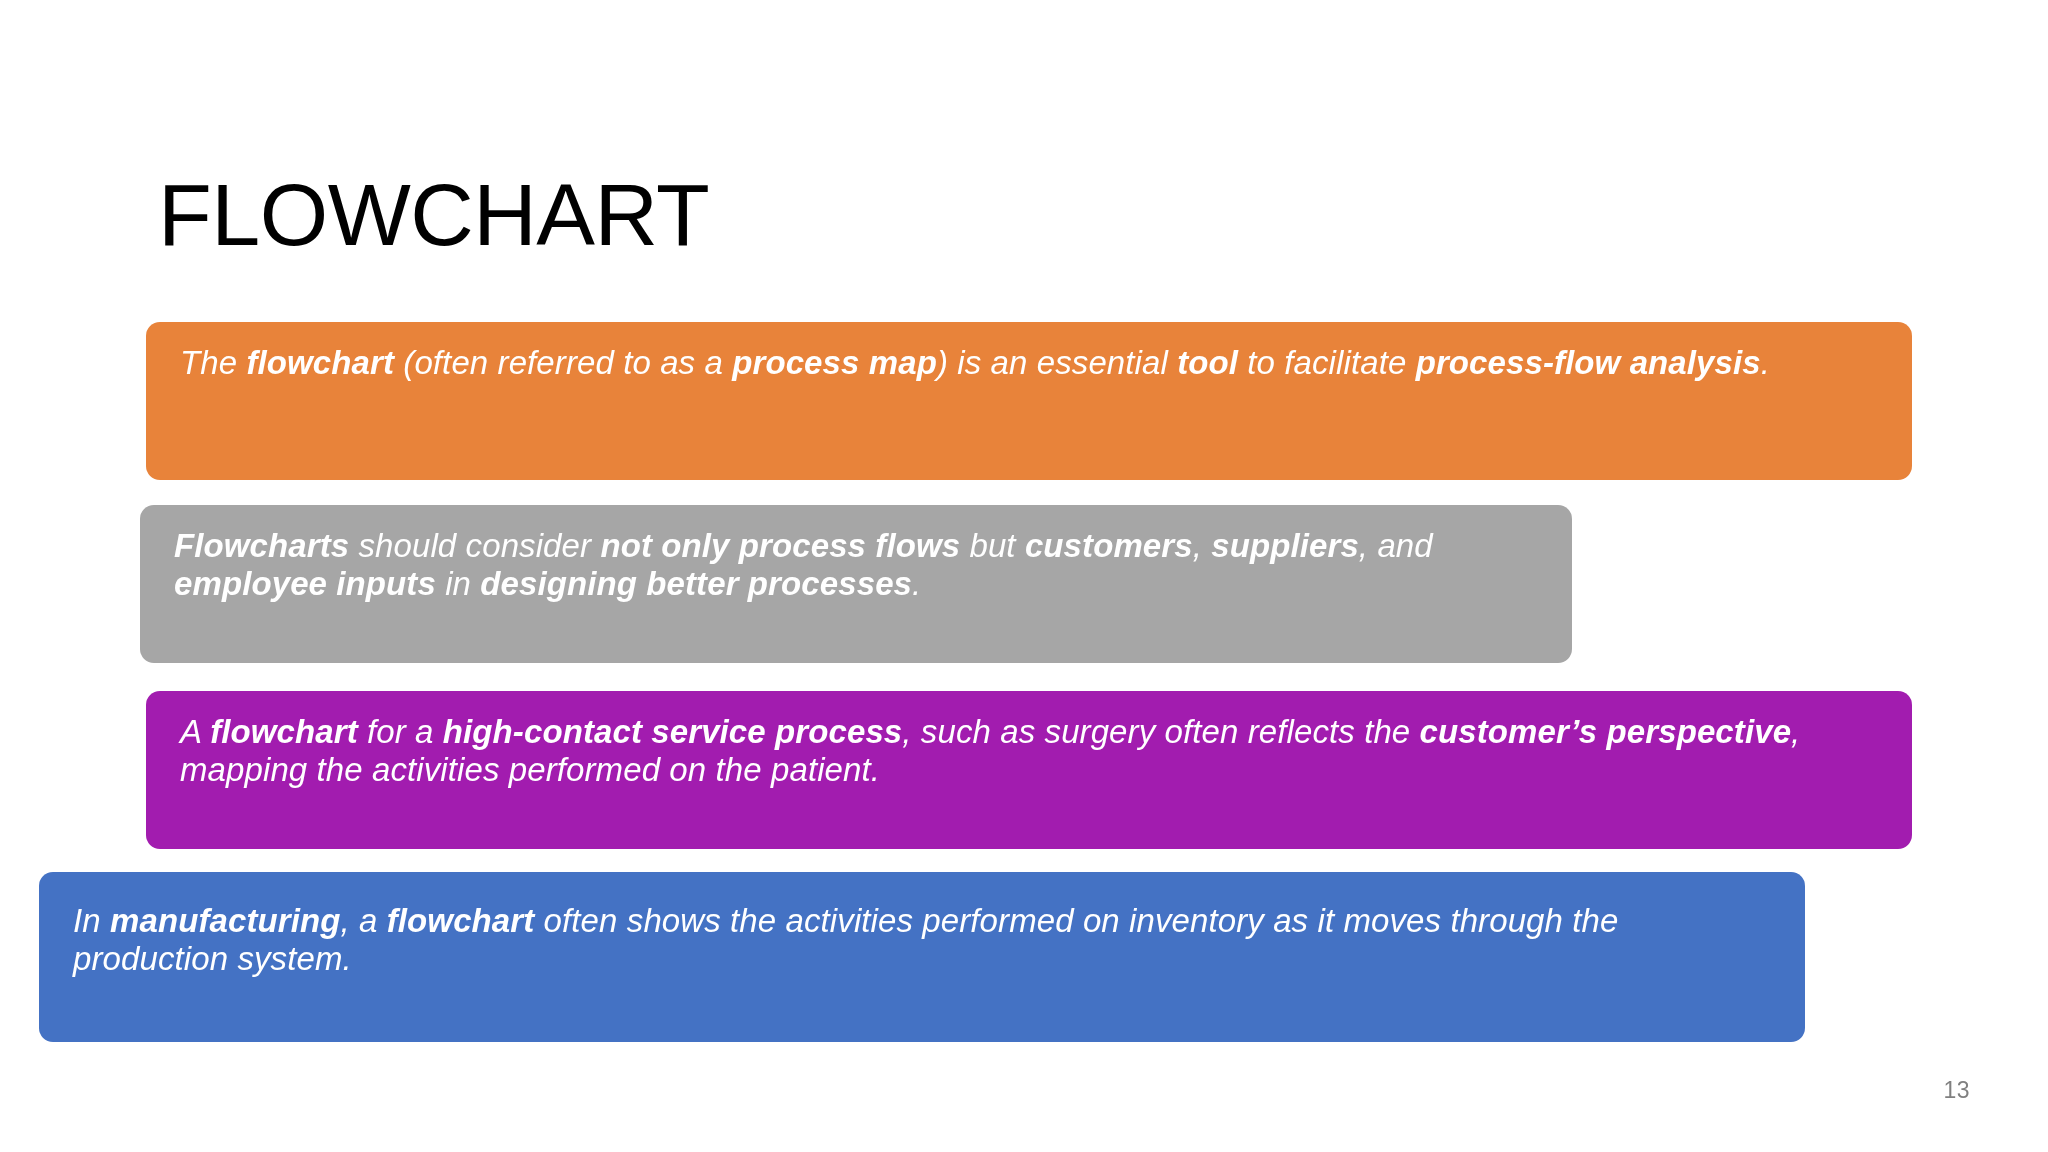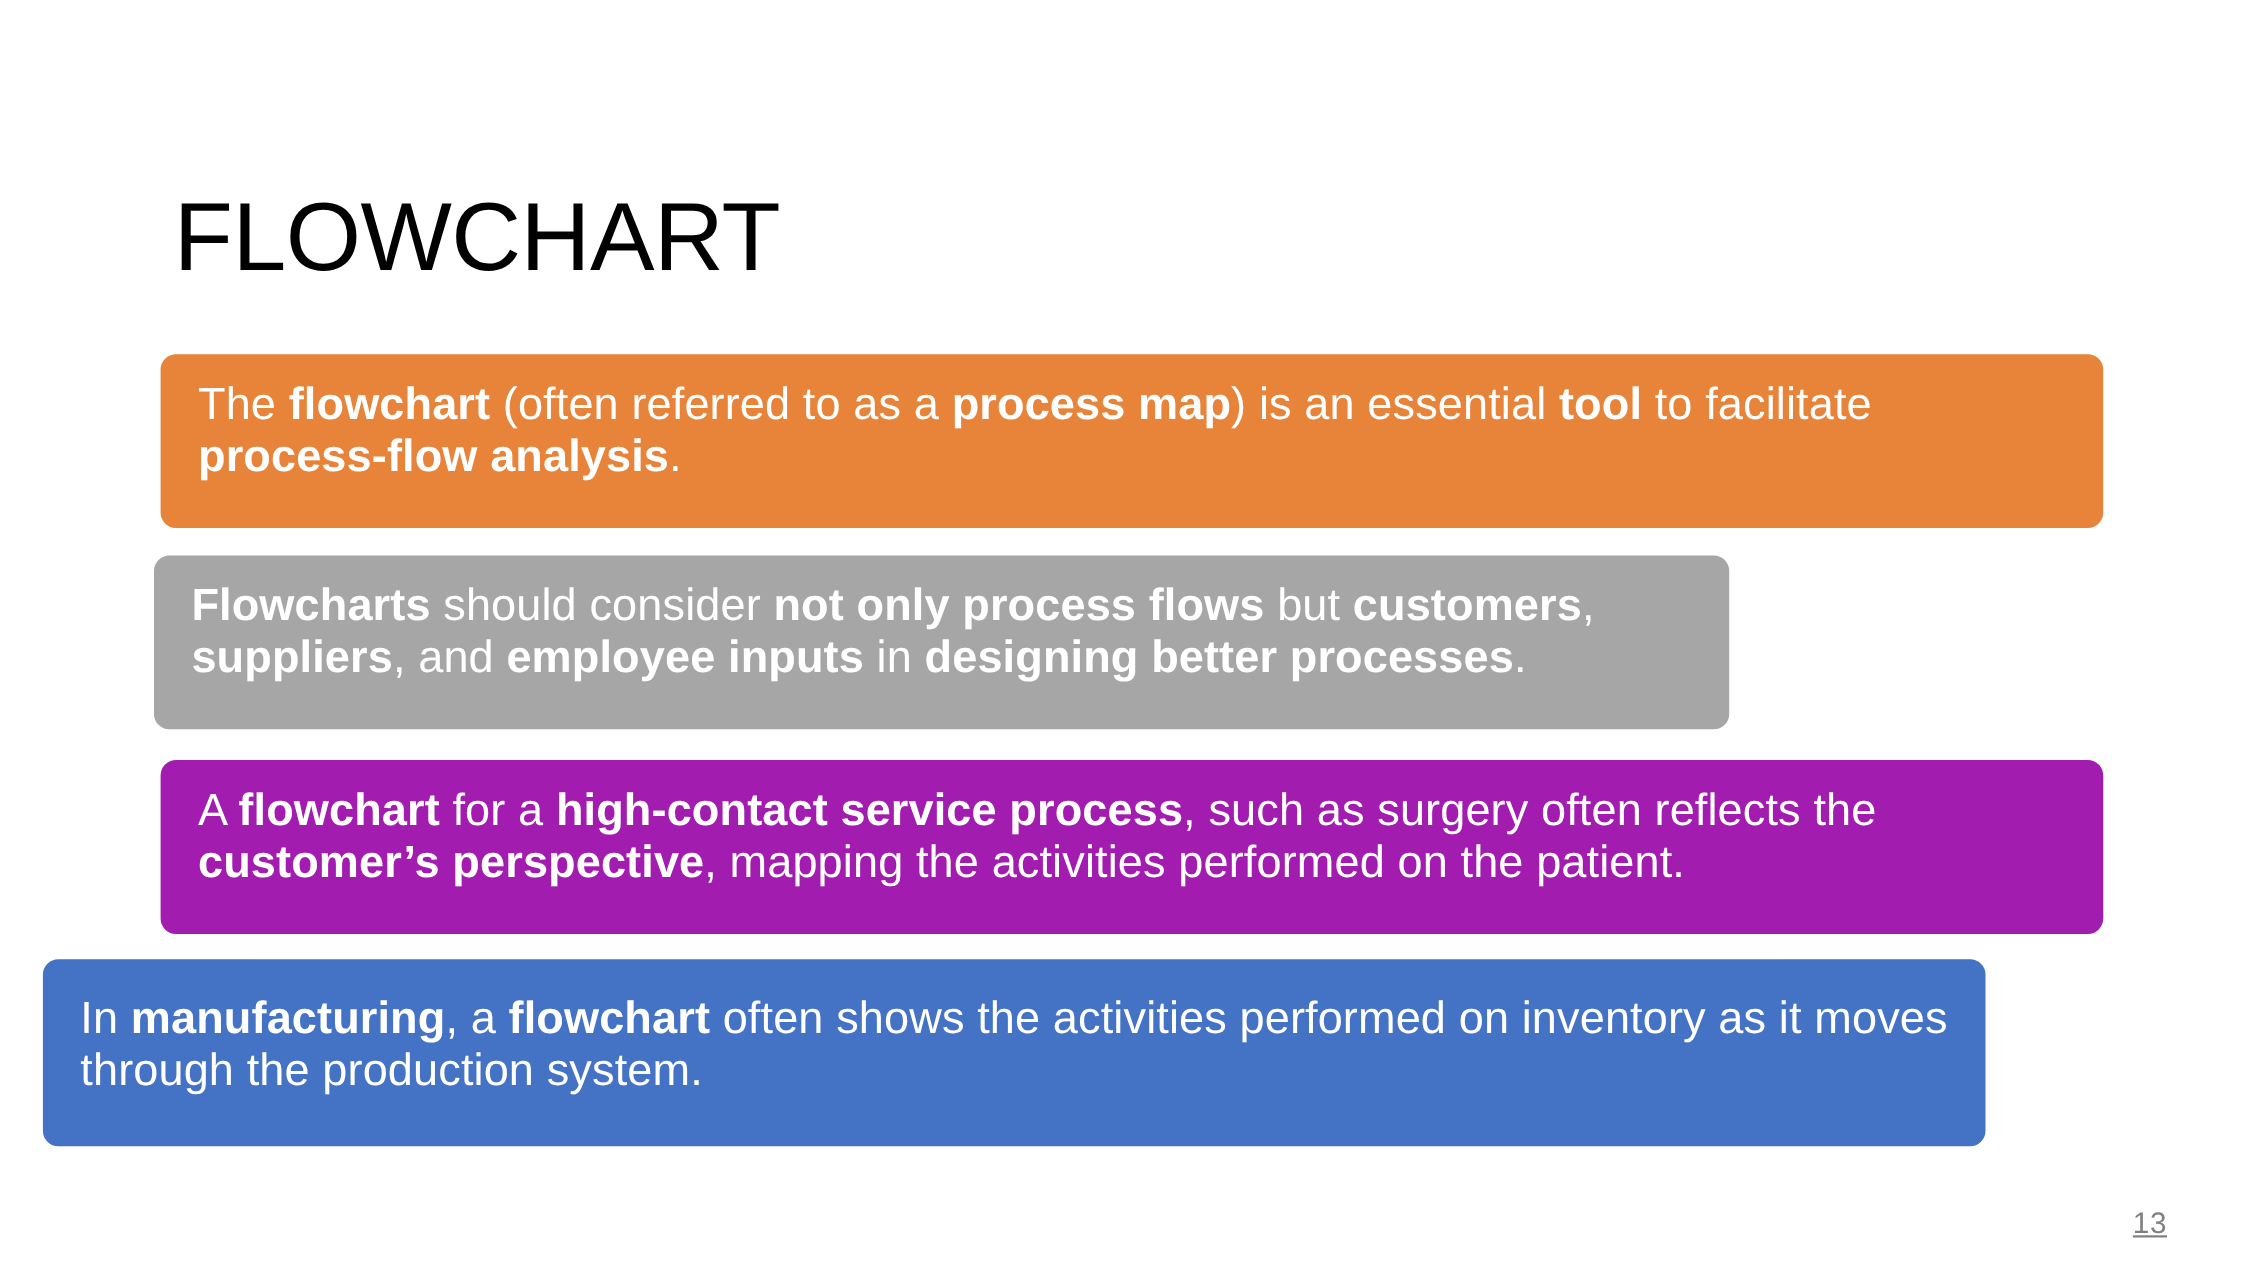--- a/index.html
+++ b/index.html
@@ -44,24 +44,25 @@
     top: 322px;
     width: 2048px;
   }
 
   .banner {
     position: relative;
     box-sizing: border-box;
     border-radius: 14px;
     color: #ffffff;
     padding: 22px 34px 24px 34px;
-    font-size: 41px;
+    font-size: 33px;
     line-height: 1.14;
     font-weight: 400;
     letter-spacing: 0.1px;
+    font-style: italic;
   }
 
   .banner b {
     font-weight: 700;
   }
 
   
   .banner-1 {
     margin: 0 0 0 146px;
     width: 1766px;
@@ -85,26 +86,25 @@
     width: 1766px;
     min-height: 170px;
     background: #4472C4;
     padding-top: 30px;
   }
 
   
   .page-number {
     position: absolute;
     right: 78px;
-    bottom: 24px;
-    font-size: 27px;
+    bottom: 48px;
+    font-size: 23px;
     color: #808080;
     font-weight: 400;
     letter-spacing: 0.5px;
-    text-decoration: underline;
   }
 </style>
 </head>
 <body>
 
 <div class="slide" style="background: rgb(255, 255, 255);">
 
   <h1 class="slide-title" style="color: rgb(0, 0, 0);">FLOWCHART</h1>
 
   <div class="banner-stack">

